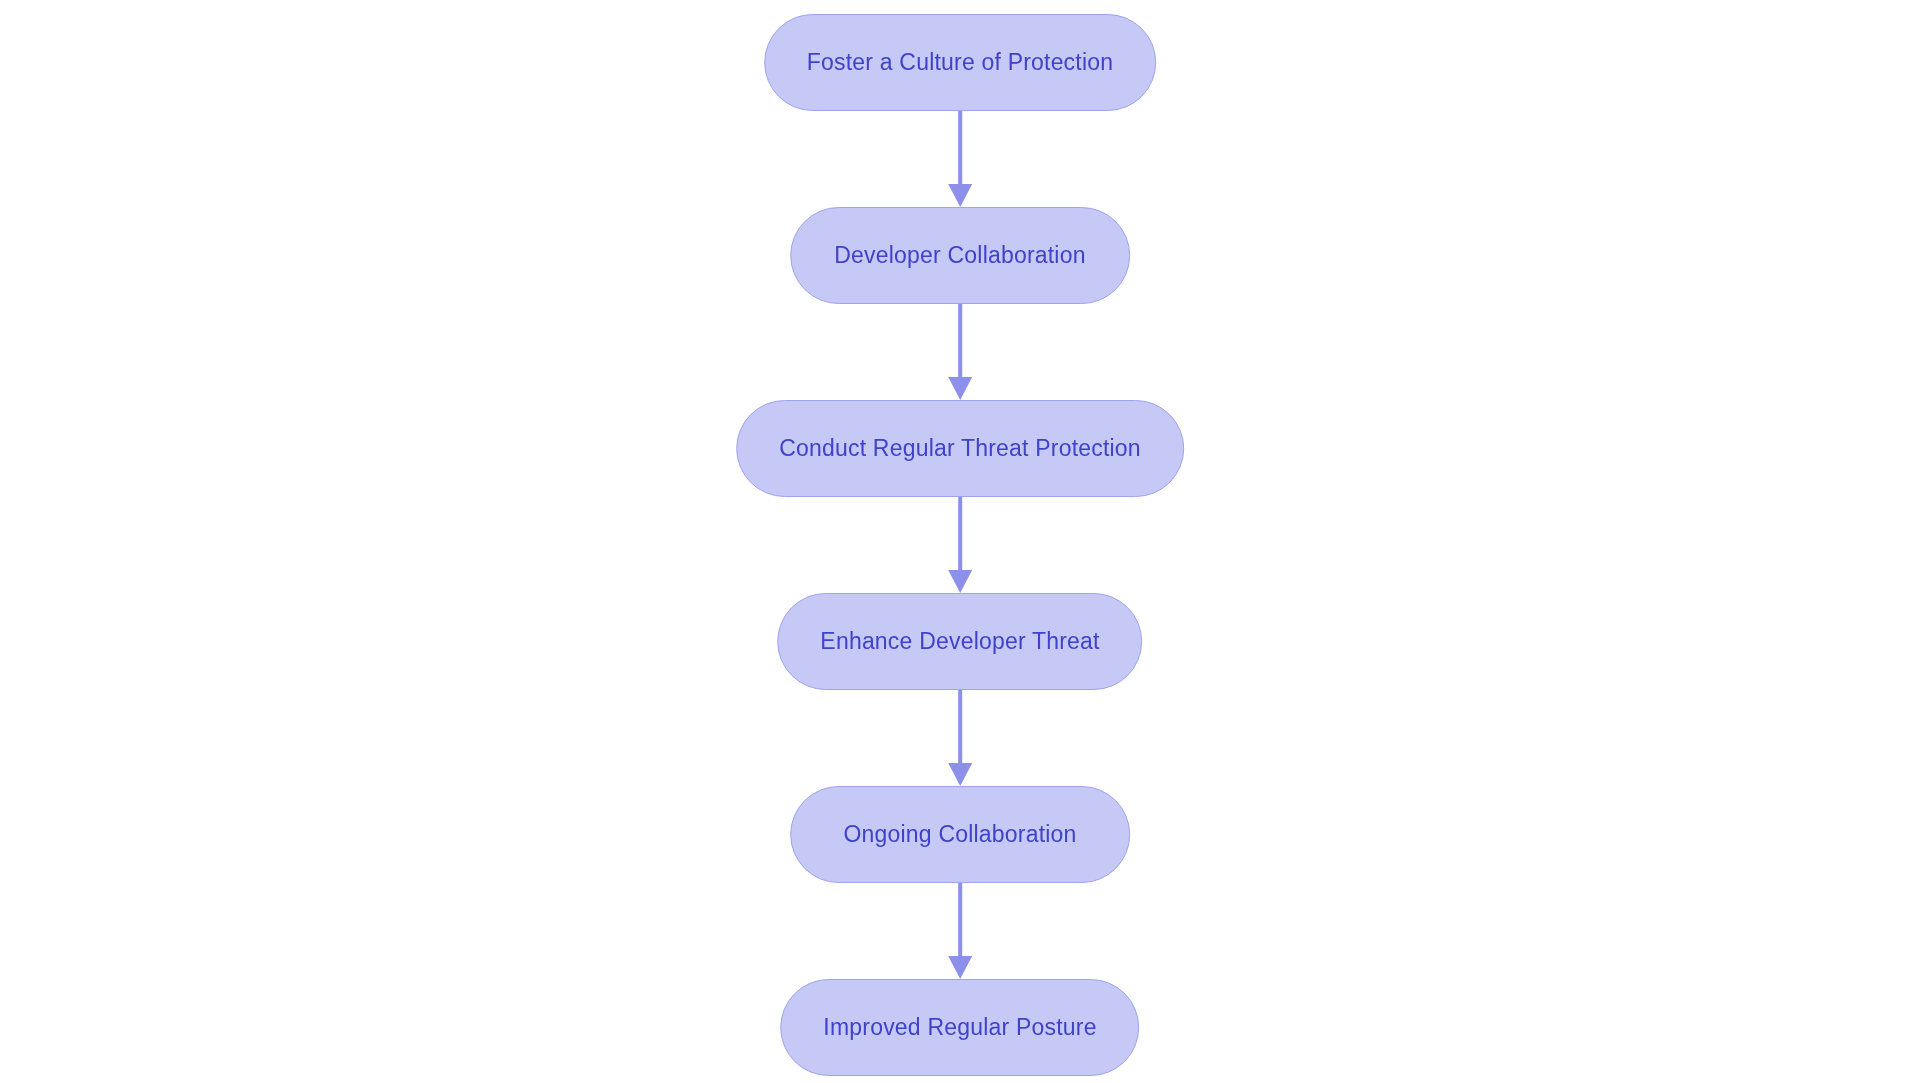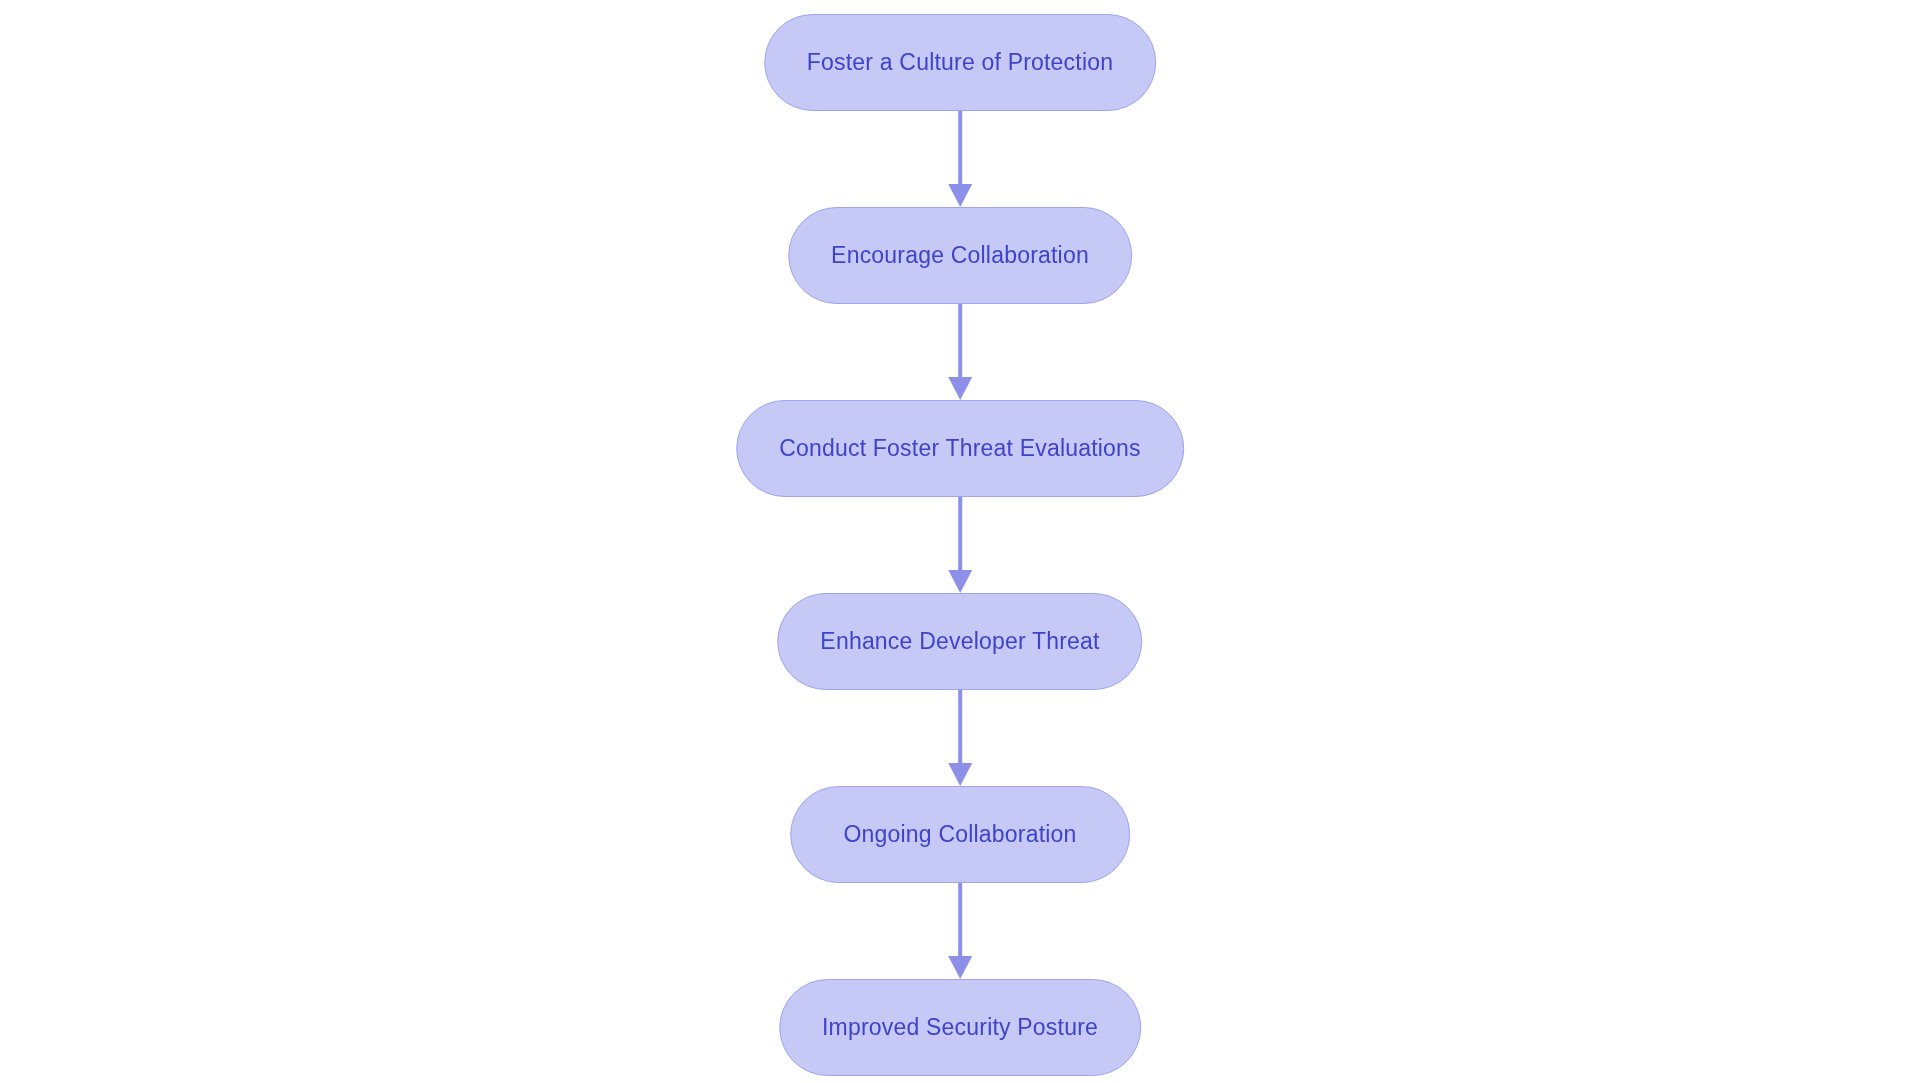--- a/index.html
+++ b/index.html
@@ -77,30 +77,30 @@
     <div class="node">
       <span>Foster a Culture of Protection</span>
     </div>
 
     <div class="edge">
       <div class="edge-line"></div>
       <div class="edge-head"></div>
     </div>
 
     <div class="node">
-      <span>Encourage Collaboration</span>
+      <span>Developer Collaboration</span>
     </div>
 
     <div class="edge">
       <div class="edge-line"></div>
       <div class="edge-head"></div>
     </div>
 
     <div class="node">
-      <span>Conduct Foster Threat Evaluations</span>
+      <span>Conduct Regular Threat Protection</span>
     </div>
 
     <div class="edge">
       <div class="edge-line"></div>
       <div class="edge-head"></div>
     </div>
 
     <div class="node">
       <span>Enhance Developer Threat</span>
     </div>
@@ -113,17 +113,17 @@
     <div class="node">
       <span>Ongoing Collaboration</span>
     </div>
 
     <div class="edge">
       <div class="edge-line"></div>
       <div class="edge-head"></div>
     </div>
 
     <div class="node">
-      <span>Improved Security Posture</span>
+      <span>Improved Regular Posture</span>
     </div>
 
   </div>
 </div>
 
 </body></html>

